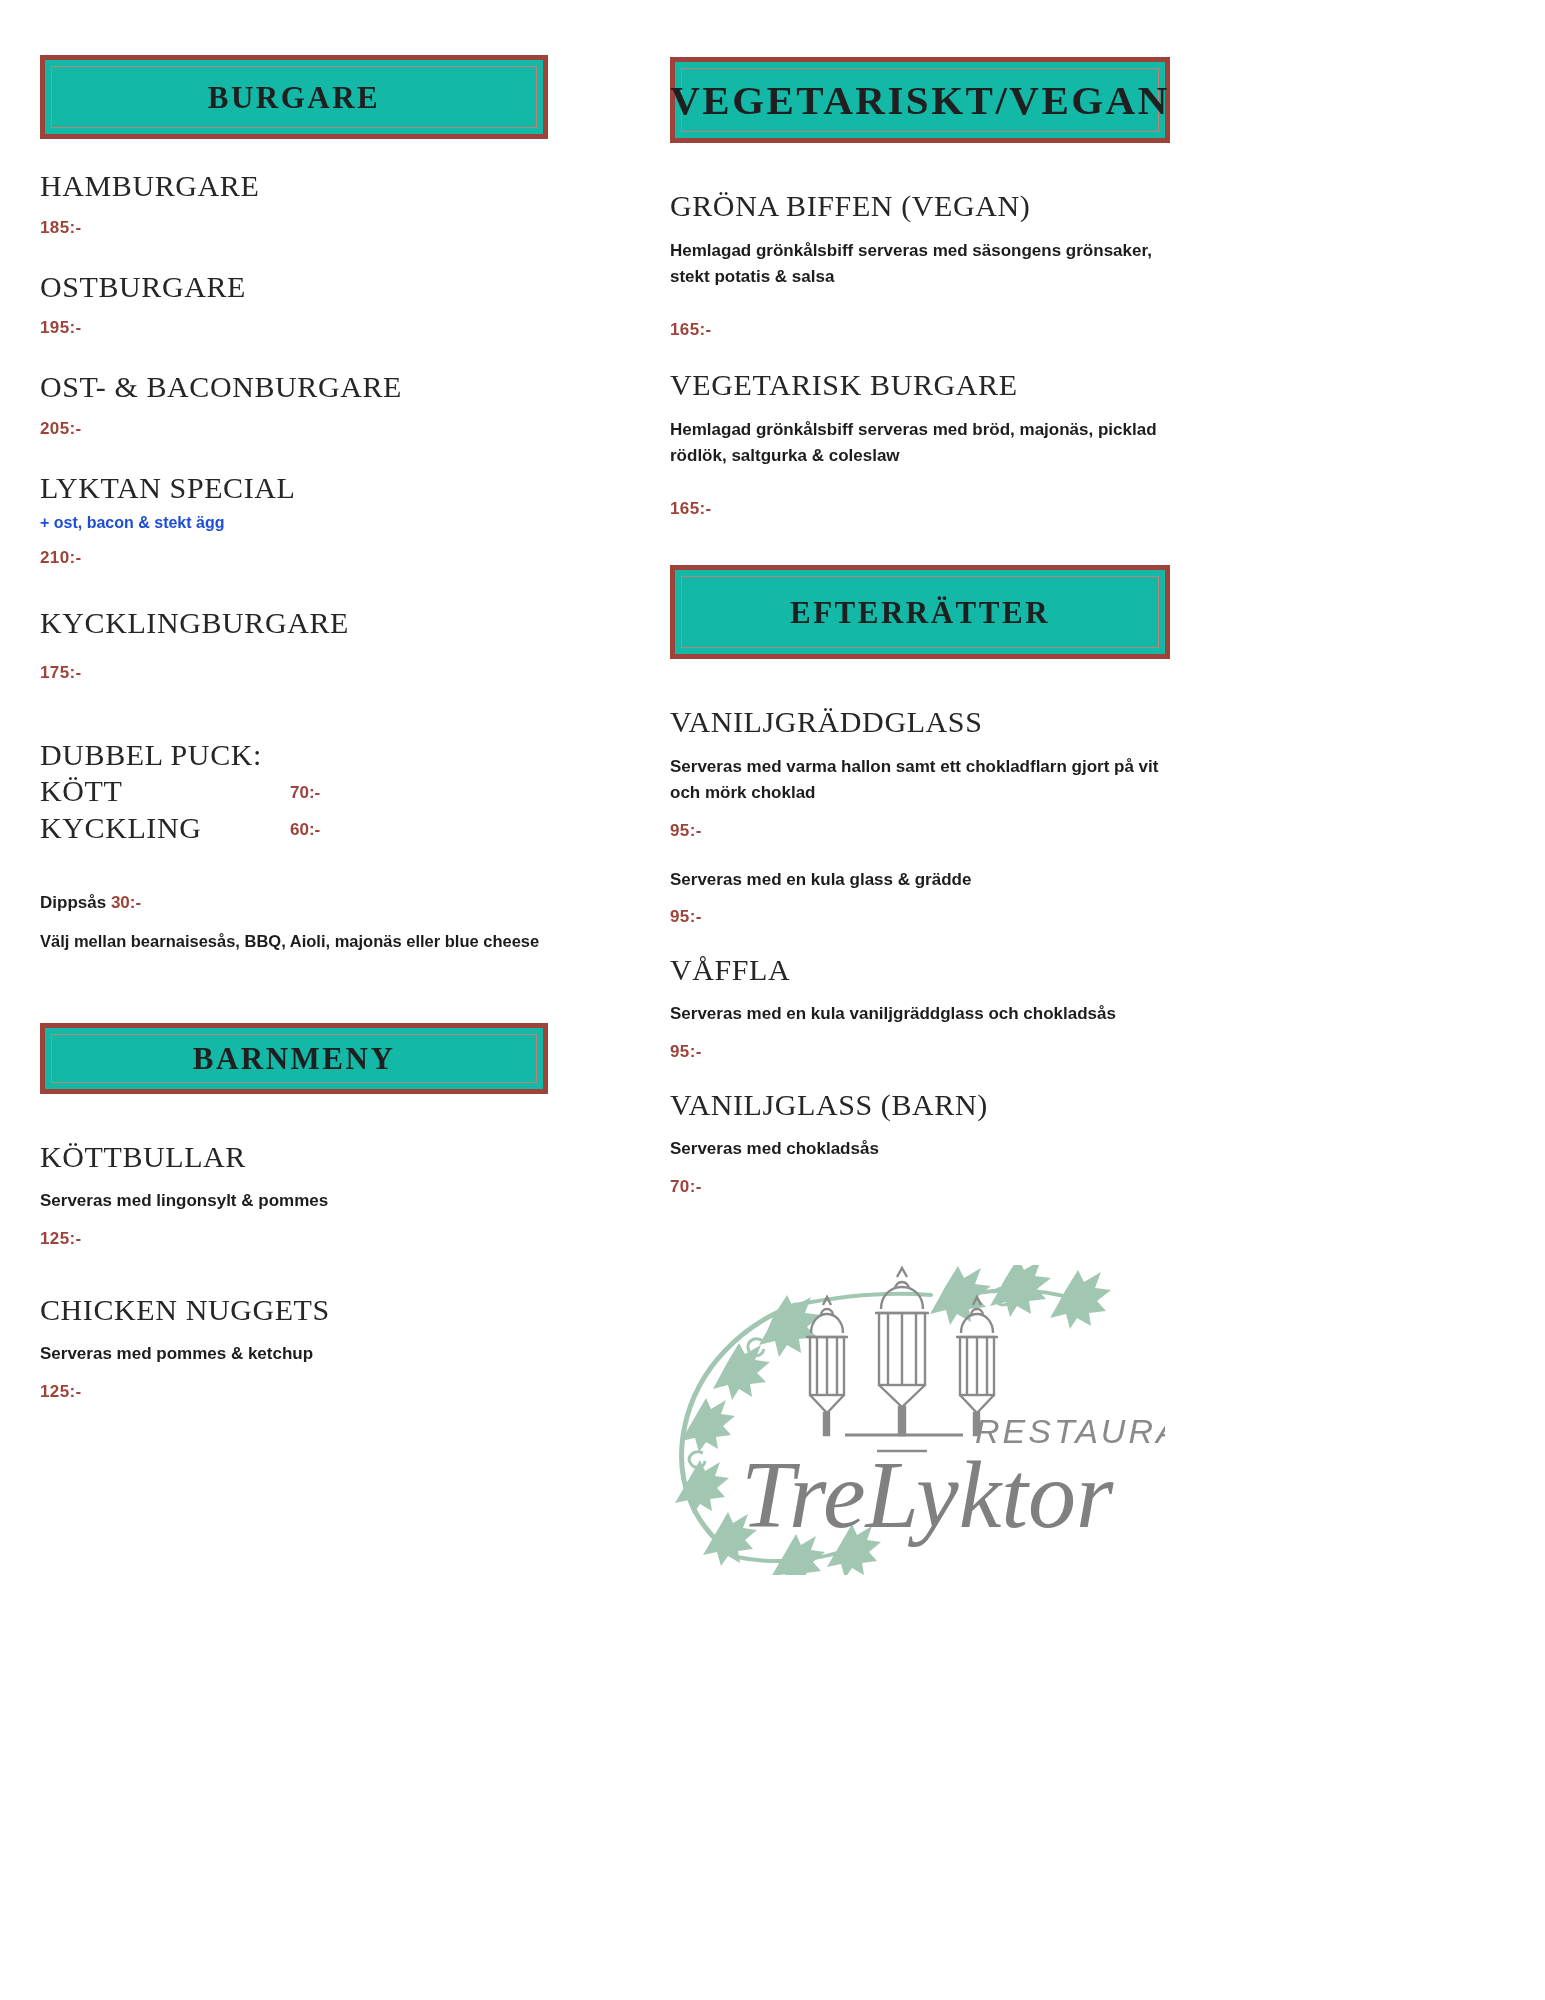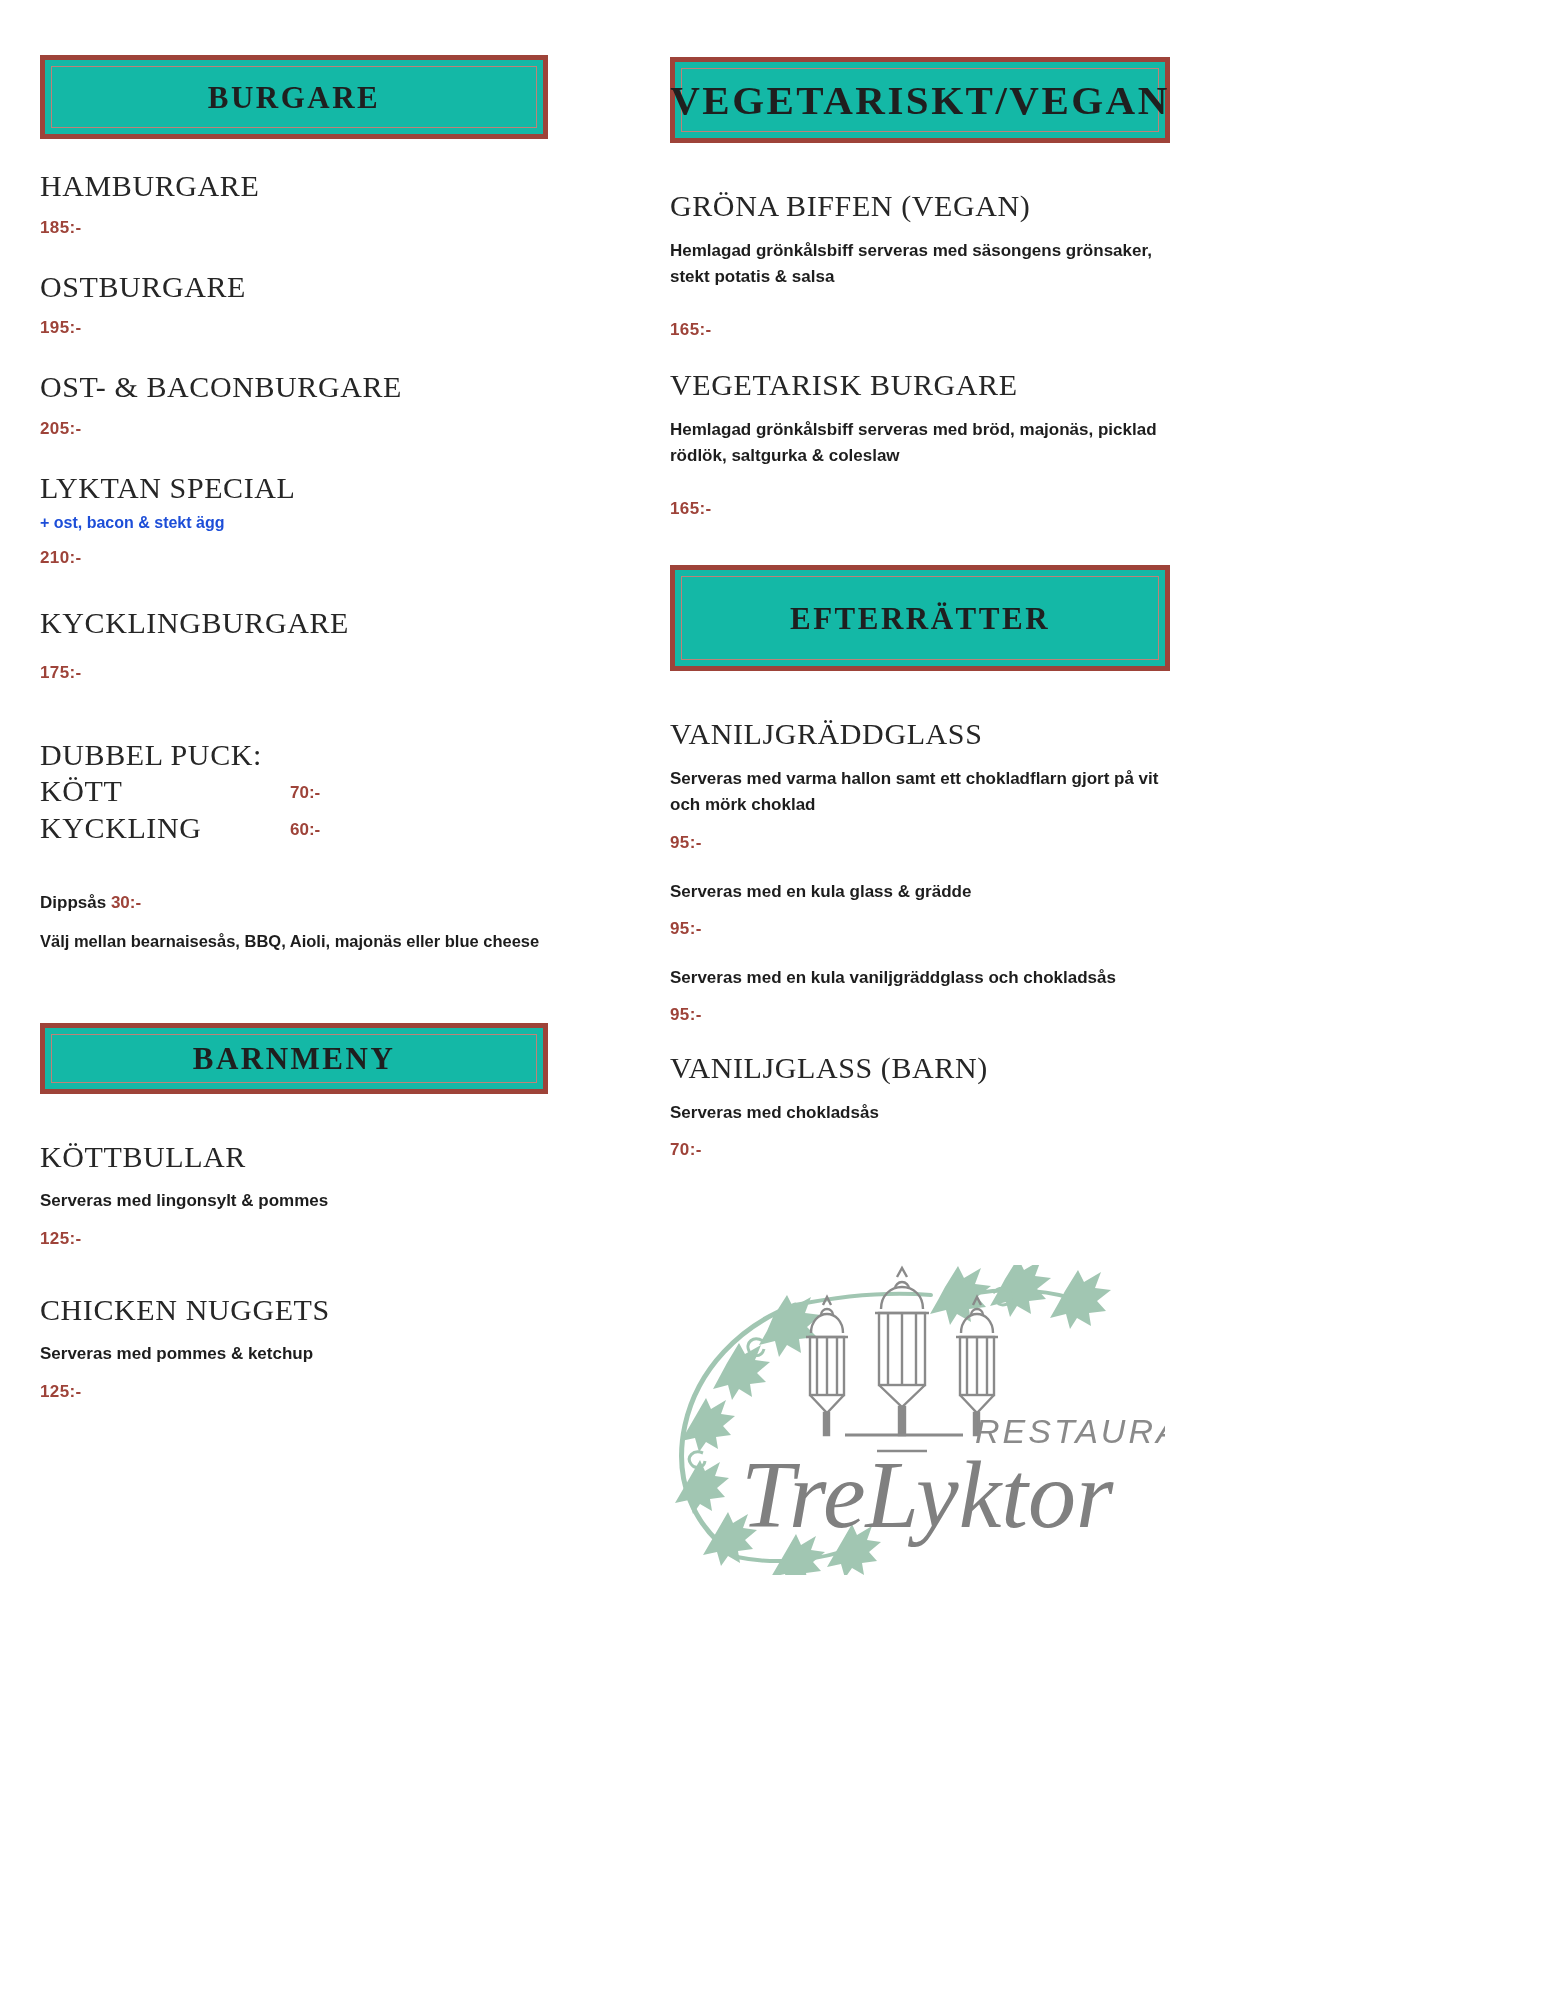--- a/index.html
+++ b/index.html
@@ -50,21 +50,21 @@
     line-height: 1;
   }
 
   
   .hdr-burgare .inner   { height: 62px; }
   .hdr-burgare .title   { font-size: 31px; }
   .hdr-barnmeny .inner  { height: 49px; }
   .hdr-barnmeny .title  { font-size: 31px; }
   .hdr-vegan .inner     { height: 64px; }
   .hdr-vegan .title     { font-size: 41px; }
-  .hdr-efter .inner     { height: 84px; }
+  .hdr-efter .inner     { height: 72px; }
   .hdr-efter .title     { font-size: 31px; }
 
   
   .intro-note {
     font-size: 16.5px;
     font-weight: 700;
     color: #1d1d1d;
     line-height: 1.5;
     text-align: center;
     margin: 36px 8px 0 8px;
@@ -269,20 +269,21 @@
       <div class="item-desc">Serveras med varma hallon samt ett chokladflarn gjort på vit och mörk choklad</div>
       <div class="item-price">95:-</div>
     </div>
 
     <div class="item" style="margin-top:26px;">
       <div class="item-desc">Serveras med en kula glass &amp; grädde</div>
       <div class="item-price">95:-</div>
     </div>
 
     <div class="item" style="margin-top:26px;">
+      <div class="item-name">VÅFFLA</div>
       <div class="item-desc">Serveras med en kula vaniljgräddglass och chokladsås</div>
       <div class="item-price">95:-</div>
     </div>
 
     <div class="item" style="margin-top:26px;">
       <div class="item-name">VANILJGLASS (BARN)</div>
       <div class="item-desc">Serveras med chokladsås</div>
       <div class="item-price">70:-</div>
     </div>
 

